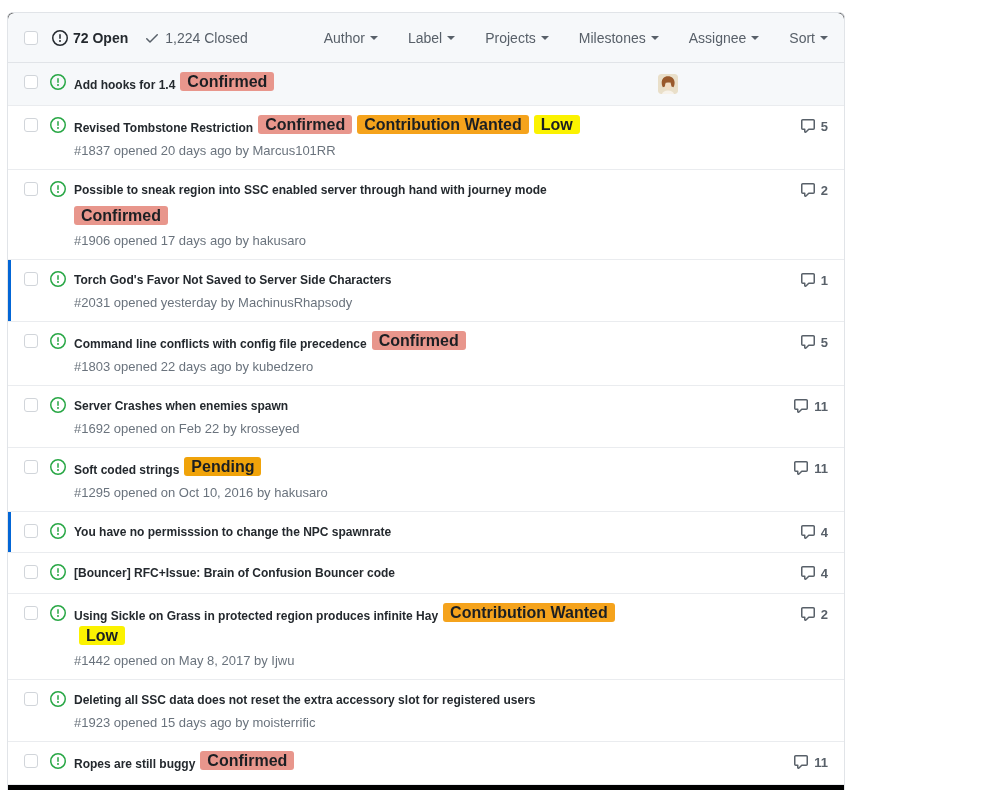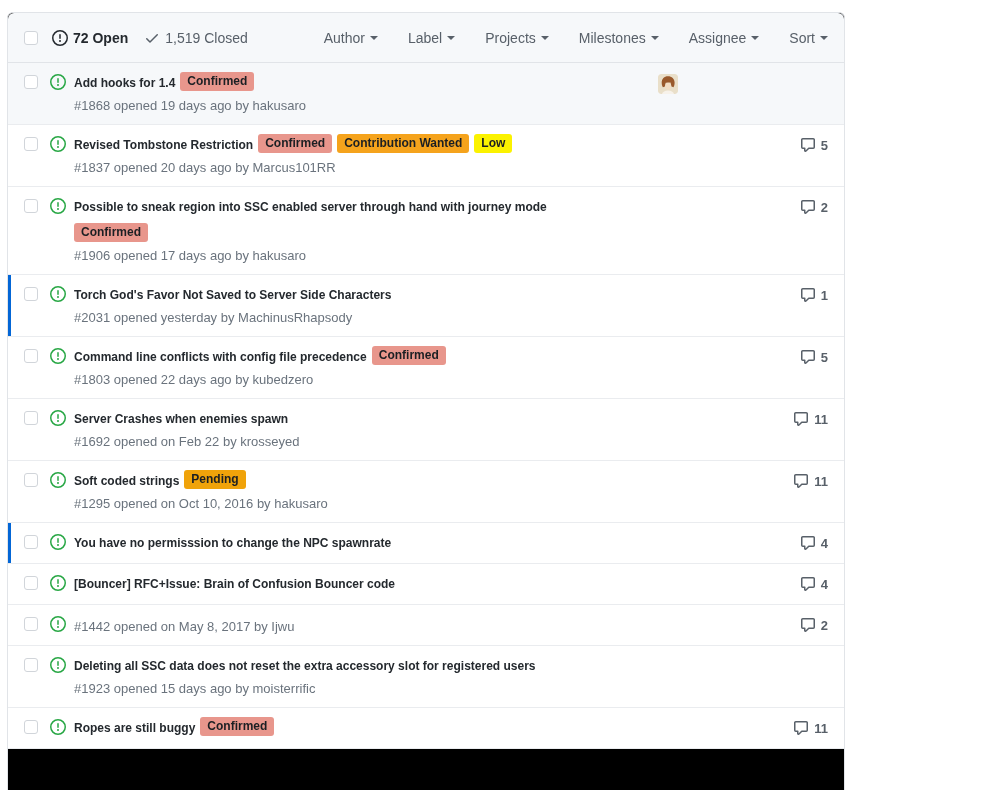--- a/index.html
+++ b/index.html
@@ -62,21 +62,21 @@
   .row .checkbox { margin-top: 3px; }
   .open-icon { flex: none; margin-left: 12px; margin-top: 2px; line-height: 0; }
   .row-main { margin-left: 8px; flex: 1 1 auto; min-width: 0; }
   .title-line { line-height: 20px; }
   .issue-title {
     font-size: 12px; font-weight: 700; color: #24292e;
     text-decoration: none; cursor: pointer;
   }
   .label {
     display: inline-block; vertical-align: 2px;
-    font-size: 12px; font-weight: 700; line-height: 15px;
+    font-size: 16px; font-weight: 700; line-height: 15px;
     padding: 2px 7px; border-radius: 3px;
     text-decoration: none; cursor: pointer; margin-left: 5px;
   }
   .labels.block { display: block; margin-top: 6px; }
   .labels.block .label { margin-left: 0; margin-right: 4px; }
   .meta { margin-top: 5px; font-size: 13px; color: #6a737d; line-height: 16px; }
   .row-right { margin-left: auto; flex: none; display: flex; align-items: flex-start; padding-top: 2px; }
   .cell-assignee { width: 110px; display: flex; }
   .avatar { width: 20px; height: 20px; border-radius: 3px; overflow: hidden; display: inline-block; cursor: pointer; line-height: 0; }
   .cell-comments {
@@ -101,21 +101,21 @@
             </svg>
         </span>
         <span>72 Open</span>
       </a>
       <a class="state-link state-closed">
         <span class="icon" style="line-height:0;">
           <svg width="16" height="16" viewBox="0 0 16 16" fill="#586069">
               <path d="M13.78 4.22a.75.75 0 010 1.06l-7.25 7.25a.75.75 0 01-1.06 0L2.22 9.28a.75.75 0 011.06-1.06L6 10.94l6.72-6.72a.75.75 0 011.06 0z"></path>
             </svg>
         </span>
-        <span>1,519 Closed</span>
+        <span>1,224 Closed</span>
       </a>
     </span>
     <span class="filters" id="filters">
         <button class="filter-btn">
           <span>Author</span>
           <span class="caret"></span>
         </button>
         <button class="filter-btn">
           <span>Label</span>
           <span class="caret"></span>
@@ -144,21 +144,20 @@
     <span class="checkbox"></span>
     <span class="open-icon">
       <svg width="16" height="16" viewBox="0 0 16 16" fill="#28a745">
             <path d="M8 1.5a6.5 6.5 0 100 13 6.5 6.5 0 000-13zM0 8a8 8 0 1116 0A8 8 0 010 8zm9 3a1 1 0 11-2 0 1 1 0 012 0zm-.25-6.25a.75.75 0 00-1.5 0v3.5a.75.75 0 001.5 0v-3.5z"></path>
           </svg>
     </span>
     <div class="row-main">
       <div class="title-line">
         <a class="issue-title" href="#">Add hooks for 1.4</a><span class="labels"><a class="label" href="#" style="background: rgb(232, 150, 140); color: rgb(27, 31, 35);">Confirmed</a></span>
       </div>
-      <div class="meta">#1868 opened 19 days ago by hakusaro</div>
     </div>
     <div class="row-right">
       <span class="cell-assignee">
             <span class="avatar"><svg width="20" height="20" viewBox="0 0 20 20">
                 <rect width="20" height="20" rx="3" fill="#e9dfc9"></rect>
                 <path d="M10 2.2c-3.8 0-6.3 2.7-6.3 6.4 0 2.1.5 3.6 1.2 4.6l2-.6.8-3.9 4.8-.1 1 4 2 .6c.7-1 1.1-2.5 1.1-4.6 0-3.7-2.8-6.4-6.6-6.4z" fill="#99592c"></path>
                 <ellipse cx="10" cy="12.2" rx="2.7" ry="3.4" fill="#f2ddc4"></ellipse>
                 <path d="M4 20c.6-2.4 3-3.6 6-3.6s5.4 1.2 6 3.6z" fill="#f7f2ea"></path>
               </svg></span>
           </span>
@@ -380,20 +379,23 @@
   </div>
 
   <div class="row">
     <span class="checkbox"></span>
     <span class="open-icon">
       <svg width="16" height="16" viewBox="0 0 16 16" fill="#28a745">
             <path d="M8 1.5a6.5 6.5 0 100 13 6.5 6.5 0 000-13zM0 8a8 8 0 1116 0A8 8 0 010 8zm9 3a1 1 0 11-2 0 1 1 0 012 0zm-.25-6.25a.75.75 0 00-1.5 0v3.5a.75.75 0 001.5 0v-3.5z"></path>
           </svg>
     </span>
     <div class="row-main">
+      <div class="title-line">
+        <a class="issue-title" href="#">Using Sickle on Grass in protected region produces infinite Hay</a><span class="labels"><a class="label" href="#" style="background: rgb(245, 163, 28); color: rgb(27, 31, 35);">Contribution Wanted</a><a class="label" href="#" style="background: rgb(251, 242, 0); color: rgb(27, 31, 35);">Low</a></span>
+      </div>
       <div class="meta">#1442 opened on May 8, 2017 by Ijwu</div>
     </div>
     <div class="row-right">
       <span class="cell-assignee"></span>
       <a class="cell-comments" href="#">
         <span style="line-height:0;">
           <svg width="16" height="16" viewBox="0 0 16 16" fill="#586069">
                 <path d="M2.75 2.5a.25.25 0 00-.25.25v7.5c0 .138.112.25.25.25h2a.75.75 0 01.75.75v2.19l2.72-2.72a.75.75 0 01.53-.22h4.5a.25.25 0 00.25-.25v-7.5a.25.25 0 00-.25-.25H2.75zM1 2.75C1 1.784 1.784 1 2.75 1h10.5c.966 0 1.75.784 1.75 1.75v7.5A1.75 1.75 0 0113.25 12H9.06l-2.573 2.573A1.457 1.457 0 014 13.543V12H2.75A1.75 1.75 0 011 10.25v-7.5z"></path>
               </svg>
         </span>

